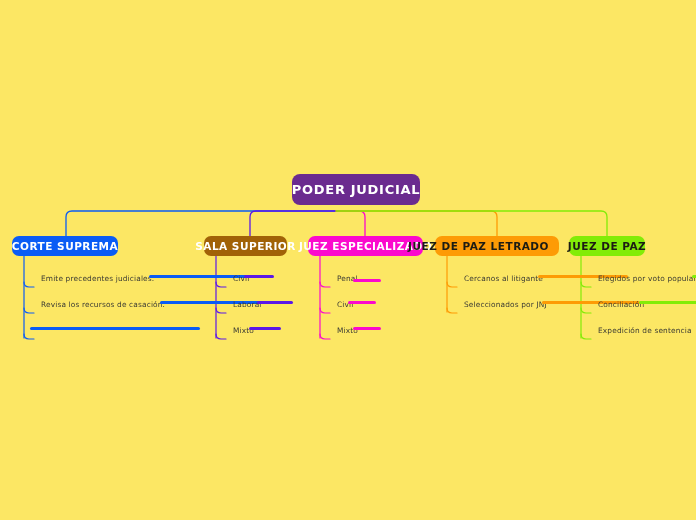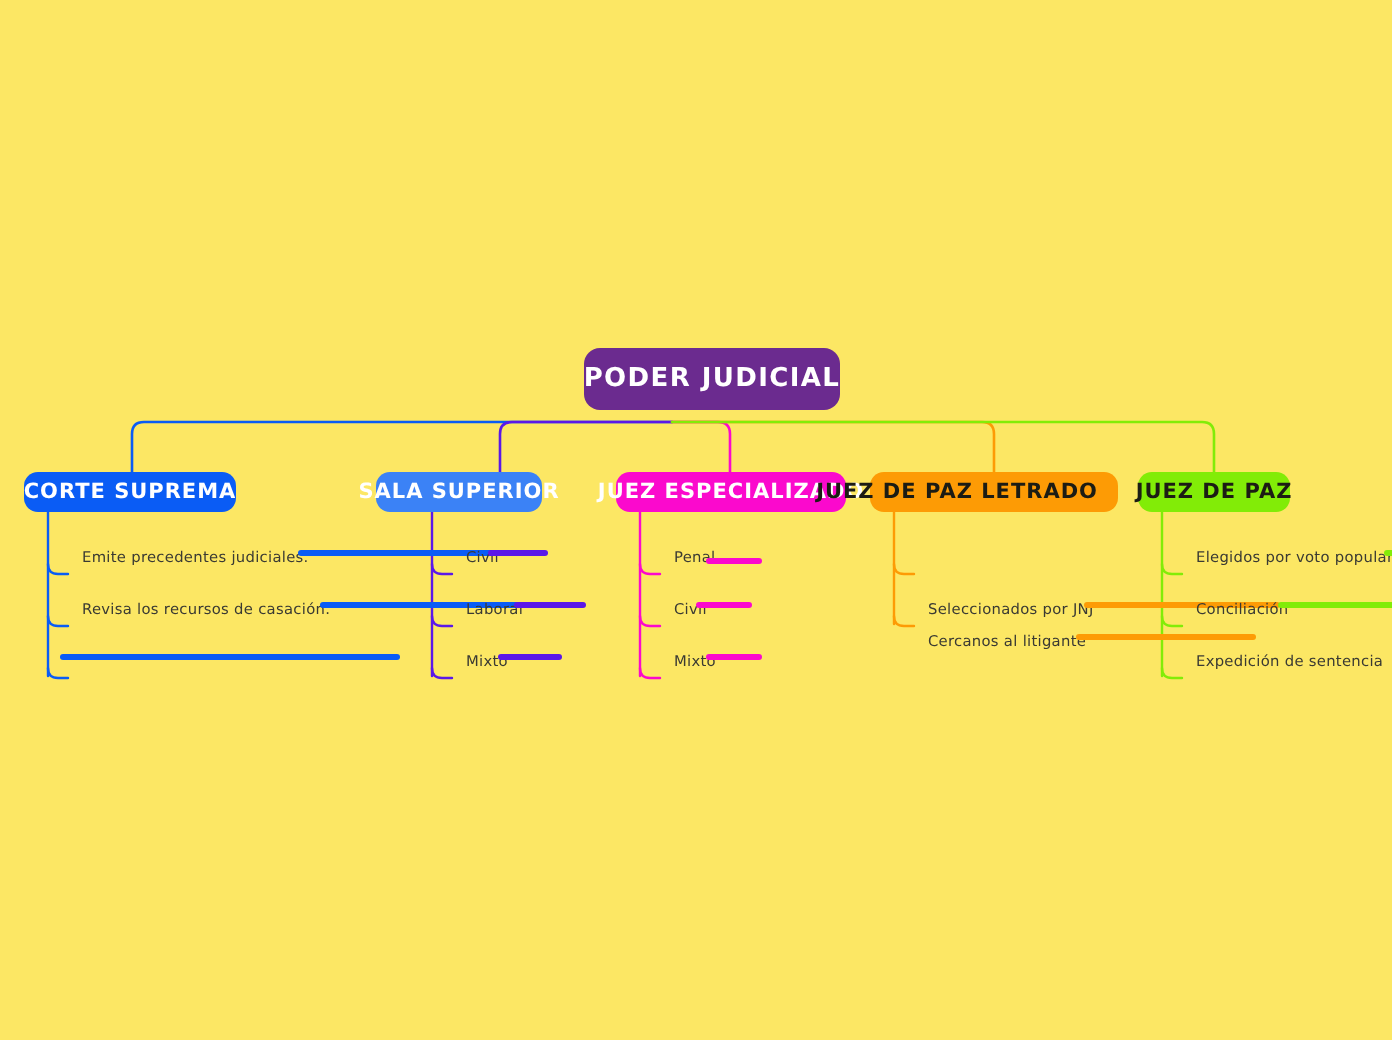--- a/index.html
+++ b/index.html
@@ -120,21 +120,21 @@
           <div class="leaf-label">Emite precedentes judiciales.</div>
           <div class="leaf-bar" style="background: rgb(10, 92, 245); width: 114px; margin-left: -8px;"></div>
         </div>
         <div class="leaf" style="left: 38px; top: 300px;">
           <div class="leaf-label">Revisa los recursos de casación.</div>
           <div class="leaf-bar" style="background: rgb(10, 92, 245); width: 122px; margin-left: -8px;"></div>
         </div>
         <div class="leaf" style="left: 38px; top: 326px;">
           <div class="leaf-bar" style="background: rgb(10, 92, 245); width: 170px; margin-left: -8px;"></div>
         </div>
-        <div class="node branch-node" style="left: 188px; top: 236px; width: 83px; background: #3b82f6; color: rgb(255, 255, 255);">
+        <div class="node branch-node" style="left: 204px; top: 236px; width: 83px; background: #a16207; color: rgb(255, 255, 255);">
           <span>SALA SUPERIOR</span>
         </div>
         <div class="leaf" style="left: 230px; top: 274px;">
           <div class="leaf-label">Civil</div>
           <div class="leaf-bar" style="background: rgb(91, 24, 232); width: 30px; margin-left: -8px;"></div>
         </div>
         <div class="leaf" style="left: 230px; top: 300px;">
           <div class="leaf-label">Laboral</div>
           <div class="leaf-bar" style="background: rgb(91, 24, 232); width: 36px; margin-left: -8px;"></div>
         </div>
@@ -153,21 +153,21 @@
           <div class="leaf-label">Civil</div>
           <div class="leaf-bar" style="background: rgb(251, 9, 205); width: 28px; margin-left: -8px;"></div>
         </div>
         <div class="leaf" style="left: 334px; top: 326px;">
           <div class="leaf-label">Mixto</div>
           <div class="leaf-bar" style="background: rgb(251, 9, 205); width: 28px; margin-left: -8px;"></div>
         </div>
         <div class="node branch-node" style="left: 435px; top: 236px; width: 124px; background: rgb(253, 155, 5); color: rgb(28, 28, 20); justify-content: flex-end;">
           <span>JUEZ DE PAZ LETRADO</span>
         </div>
-        <div class="leaf" style="left: 461px; top: 274px; margin-top: 42px;">
+        <div class="leaf" style="left: 461px; top: 274px;">
           <div class="leaf-label">Cercanos al litigante</div>
           <div class="leaf-bar" style="background: rgb(253, 155, 5); width: 90px; margin-left: -8px;"></div>
         </div>
         <div class="leaf" style="left: 461px; top: 300px;">
           <div class="leaf-label">Seleccionados por JNJ</div>
           <div class="leaf-bar" style="background: rgb(253, 155, 5); width: 98px; margin-left: -8px;"></div>
         </div>
         <div class="node branch-node" style="left: 569px; top: 236px; width: 76px; background: rgb(130, 236, 7); color: rgb(28, 28, 20);">
           <span>JUEZ DE PAZ</span>
         </div>

